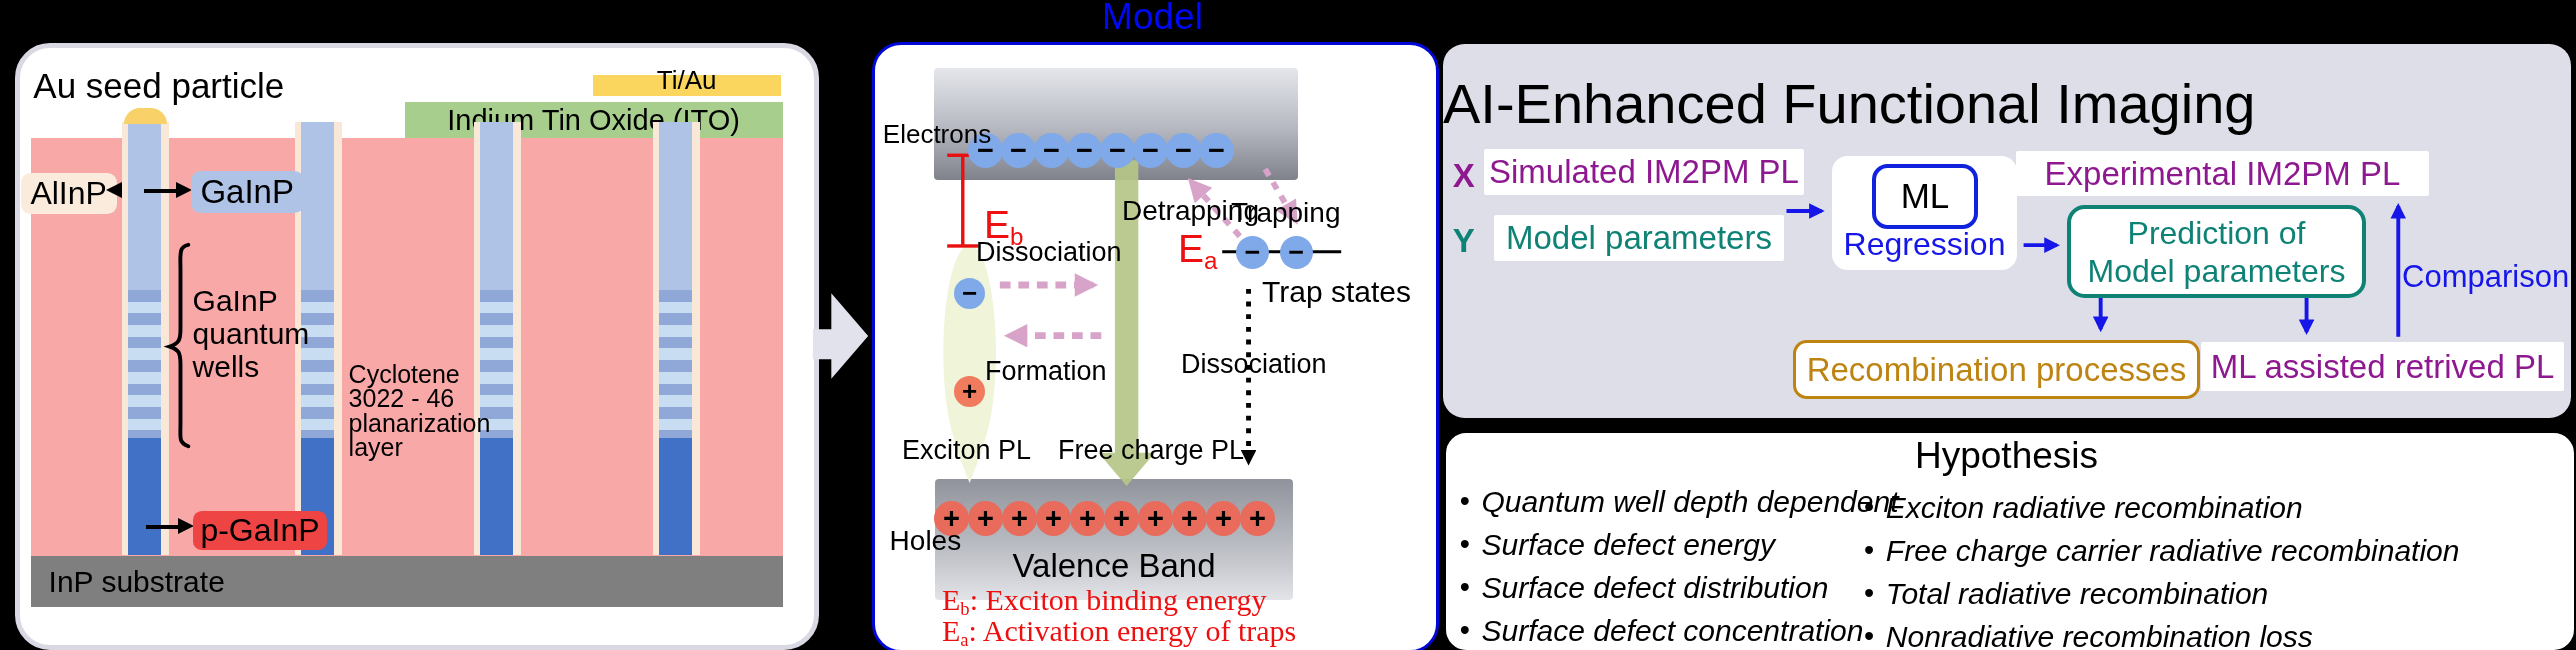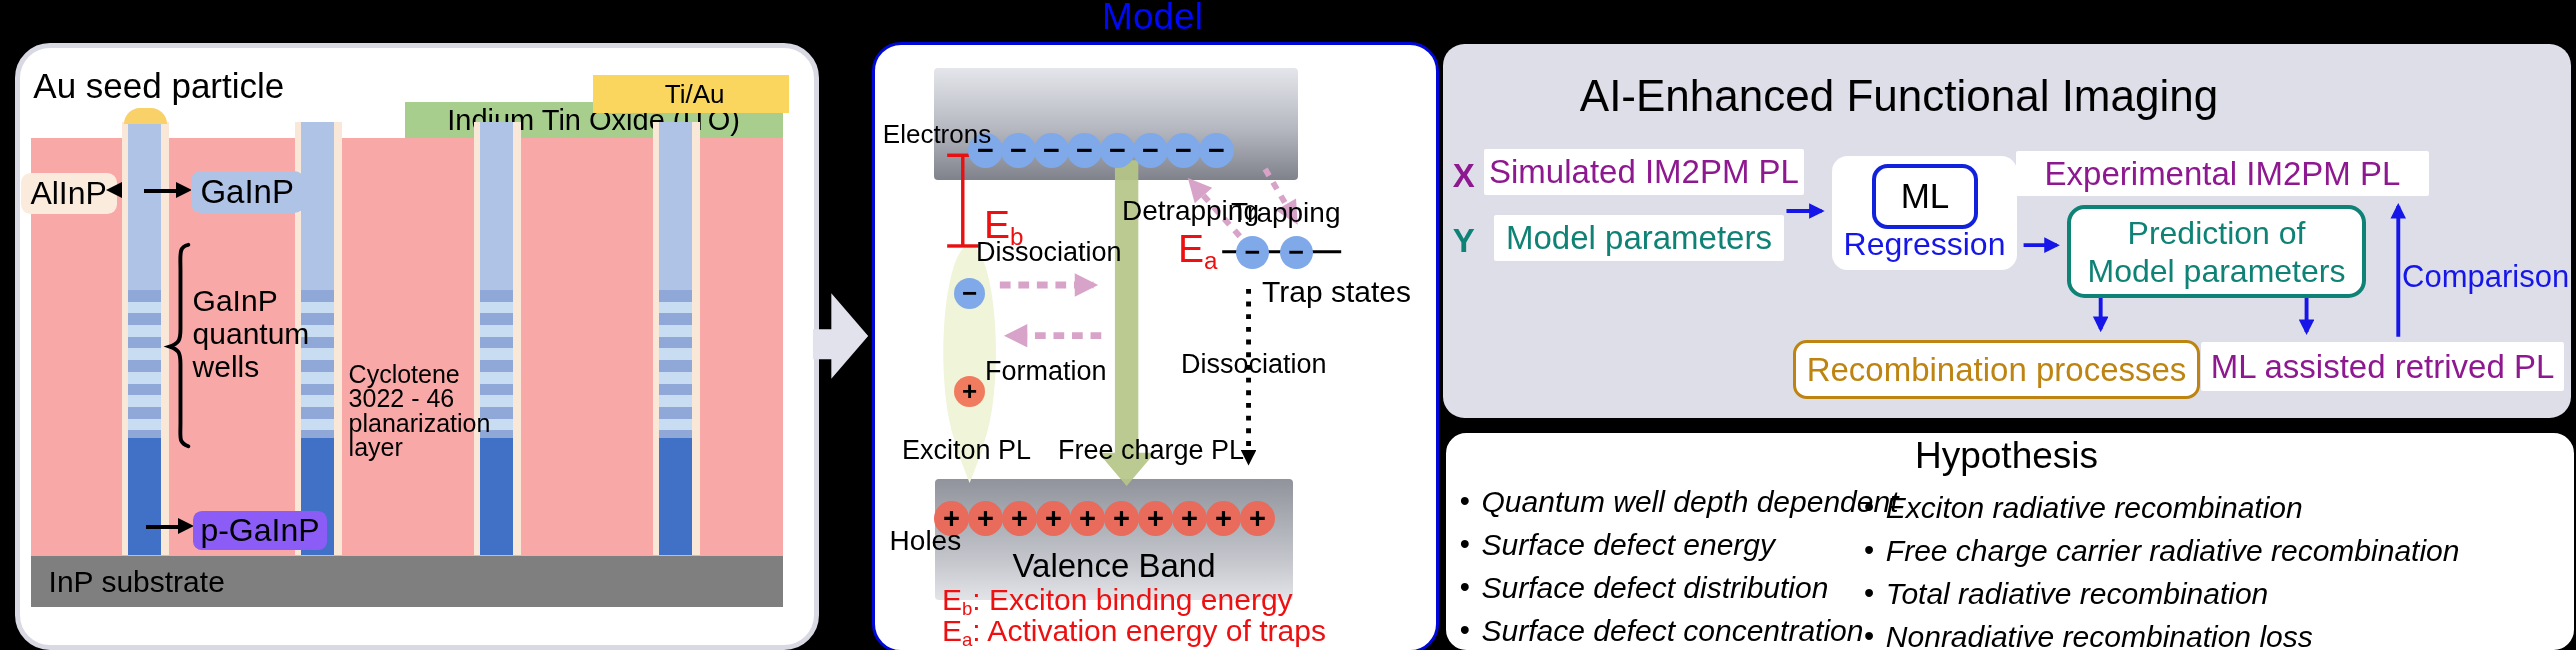--- a/index.html
+++ b/index.html
@@ -7,34 +7,34 @@
           font-family:"Liberation Sans","DejaVu Sans",sans-serif;color:#000;}
   .abs{position:absolute;}
 
   
   .device-panel{left:14.6px;top:43px;width:794px;height:597px;background:#fff;
     border:5.9px solid #D8D9E3;border-radius:35px;}
   .device-panel .layer{position:absolute;}
   .pink-layer{left:11.7px;top:90px;width:752px;height:418px;background:#F9A8A8;}
   .ito-bar{left:385px;top:54px;width:378px;height:36px;background:#A8CE8E;
     display:flex;align-items:center;justify-content:center;font-size:29px;}
-  .tiau-bar{left:573px;top:27px;width:188px;height:38px;background:#FAD65F;
-    display:flex;align-items:center;justify-content:center;font-size:26px;padding-left:8px;}
+  .tiau-bar{left:573px;top:27px;width:188px;height:21px;background:#FAD65F;
+    display:flex;align-items:flex-end;justify-content:center;font-size:26px;}
   .substrate{left:11.7px;top:508px;width:752px;height:51px;background:#7F7F7F;}
   .substrate-label{left:29px;top:517px;font-size:30px;}
   .au-seed-title{left:13.7px;top:17.6px;font-size:35px;}
   .nanowire{position:absolute;top:74px;width:47px;height:433px;background:#F9E7D7;}
   .nw-core{position:absolute;left:6.8px;top:0;width:33px;height:100%;}
   .nw-top{height:168px;background:#AEC3E6;}
   .nw-qw{height:148px;background:repeating-linear-gradient(180deg,#8FA8D8 0 11.7px,#C8DCF2 11.7px 23.4px);}
   .nw-bottom{height:117px;background:#4170C7;}
   .au-dome{left:104px;top:60px;width:43px;height:15.6px;border-radius:21.5px 21.5px 0 0;background:#F8D168;}
   .alinp-box{left:1px;top:125px;background:#FBEBDC;border-radius:9.8px;padding:2px 9.8px;font-size:32px;}
   .gainp-box{left:171px;top:123px;background:#AEC3E6;border-radius:9.8px;padding:2px 9.8px;font-size:33px;}
-  .pgainp-box{left:173px;top:463px;background:#8b5cf6;border-radius:8.8px;padding:1px 7.8px;font-size:32px;}
+  .pgainp-box{left:173px;top:463px;background:#ef4444;border-radius:8.8px;padding:1px 7.8px;font-size:32px;}
   .harrow{position:absolute;height:3.9px;background:#000;}
   .ah{position:absolute;width:0;height:0;border-top:8.8px solid transparent;border-bottom:8.8px solid transparent;}
   .ah-r{border-left:16.6px solid #000;}
   .ah-l{border-right:16.6px solid #000;}
   .qw-text{left:173px;top:236px;font-size:30px;line-height:33px;}
   .cyclotene-text{left:329px;top:314px;font-size:25px;line-height:24.4px;}
   .brace-svg{left:135px;top:190px;}
 
   
   .flow-arrow{left:810px;top:288px;}
@@ -60,25 +60,25 @@
   .trap-row{left:361px;top:191px;}
   .trap-row .particle{width:33px;height:33px;background:#7FA9E8;margin-right:10.7px;font-size:27px;}
   .single-particle{position:absolute;width:31px;height:31px;border-radius:50%;display:flex;
     align-items:center;justify-content:center;font-weight:bold;font-size:26px;}
   .exciton-electron{left:79px;top:233px;background:#7FA9E8;}
   .exciton-hole{left:79px;top:331px;background:#F07B5E;}
   .mlabel{position:absolute;font-size:27px;}
   .red{color:#EE1010;}
   .sub{font-size:0.62em;vertical-align:-0.28em;}
   .esym{font-size:39px;}
-  .legend-line{position:absolute;left:67px;font-size:30px;color:#EE1010;}
+  .legend-line{position:absolute;left:67px;font-size:30px;color:#EE1010;font-family:Liberation Serif, serif;}
 
   
   .ai-panel{left:1443px;top:44px;width:1128px;height:374px;background:#DEDEE9;border-radius:21.5px;}
-  .ai-title{left:0;top:27px;width:912px;text-align:center;font-size:44px;}
+  .ai-title{left:0;top:27px;width:912px;text-align:left;font-size:56px;}
   .wbox{position:absolute;background:#fff;border-radius:2px;display:flex;align-items:center;justify-content:center;}
   .purple{color:#8E188F;}
   .tealc{color:#0F8276;}
   .bluec{color:#1616E8;}
   .goldc{color:#BE8412;}
   .xy{position:absolute;font-size:33px;font-weight:bold;}
   .sim-box{left:41px;top:105px;width:320px;height:46px;font-size:33px;}
   .param-box{left:51px;top:171px;width:290px;height:46px;font-size:33px;}
   .ml-outer{left:389px;top:112px;width:185px;height:114px;border-radius:15.6px;flex-direction:column;justify-content:flex-start;}
   .ml-inner{position:absolute;left:40px;top:7.8px;width:98px;height:57px;border:4.9px solid #1122DD;border-radius:15.6px;

